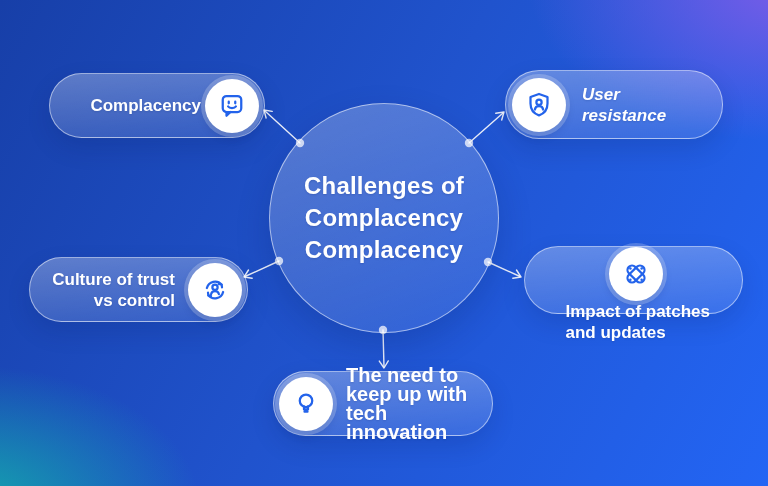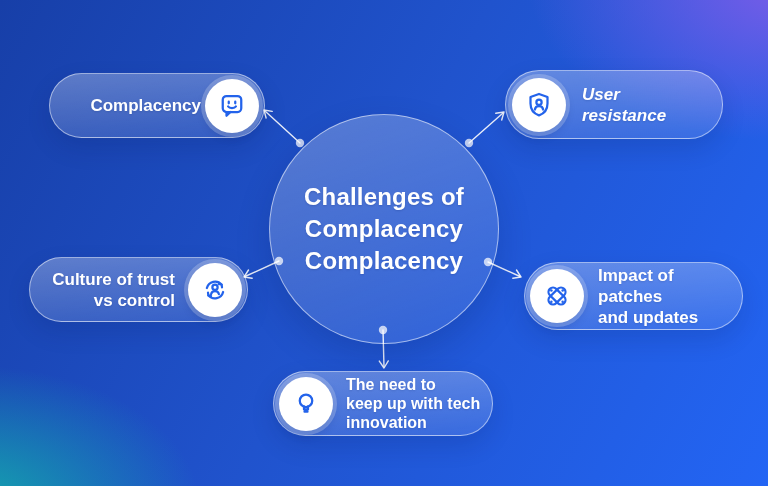--- a/index.html
+++ b/index.html
@@ -7,21 +7,21 @@
     width:768px;height:486px;overflow:hidden;position:relative;
     font-family:"Liberation Sans","DejaVu Sans",sans-serif;
     background:
       radial-gradient(55% 52% at 103% -3%, #7a5ce8 0%, rgba(122,92,232,0) 62%),
       radial-gradient(50% 48% at -4% 104%, #14a7ae 0%, rgba(20,167,174,0) 60%),
       linear-gradient(118deg, #173fa8 0%, #2053cd 48%, #2365f4 100%);
   }
   .stage{position:absolute;inset:0;}
   
   .central{
-    position:absolute;left:269px;top:114px;width:228px;height:228px;
+    position:absolute;left:269px;top:103px;width:228px;height:228px;
     border-radius:50%;
     background:linear-gradient(160deg, rgba(255,255,255,0.26), rgba(255,255,255,0.07));
     border:1.5px solid rgba(255,255,255,0.55);
     box-shadow:0 14px 34px rgba(8,24,80,0.18);
     display:flex;flex-direction:column;justify-content:center;align-items:center;
   }
   .central-title{
     color:#ffffff;font-size:24px;line-height:32px;font-weight:700;
     text-align:center;letter-spacing:0.2px;text-shadow:0 1px 2px rgba(10,30,90,0.18);
   }
@@ -45,26 +45,26 @@
   .icon-circle svg{display:block;}
   #pill-complacency{left:49px;top:73px;width:214px;height:63px;justify-content:flex-end;}
   #pill-complacency .pill-label{margin-right:4px;}
   #pill-complacency .icon-circle{margin-right:5px;}
   #pill-user-resistance{left:505px;top:70px;width:216px;height:67px;font-style:italic;}
   #pill-user-resistance .icon-circle{margin-left:6px;}
   #pill-user-resistance .pill-label{margin-left:16px;width:120px;}
   #pill-culture{left:29px;top:257px;width:217px;height:63px;justify-content:center;}
   #pill-culture .pill-label{text-align:right;margin-right:13px;width:150px;}
   #pill-culture .icon-circle{margin-right:5px;}
-  #pill-impact{left:524px;top:262px;width:217px;height:66px;}
+  #pill-impact{left:524px;top:246px;width:217px;height:66px;flex-direction:column;}
   #pill-impact .icon-circle{margin-left:5px;}
   #pill-impact .pill-label{margin-left:14px;width:150px;}
   #pill-innovation{left:273px;top:371px;width:218px;height:63px;}
   #pill-innovation .icon-circle{margin-left:5px;}
-  #pill-innovation .pill-label{margin-left:13px;width:142px;font-size:16px;line-height:19px;}
+  #pill-innovation .pill-label{margin-left:13px;width:142px;font-size:20px;line-height:19px;}
   .connector-layer{position:absolute;inset:0;pointer-events:none;}
 </style>
 </head>
 <body>
 
 <div class="stage">
 
   <svg class="connector-layer" width="768" height="486" viewBox="0 0 768 486">
     <g stroke="rgba(255,255,255,0.9)" stroke-width="1.4" fill="none" stroke-linecap="round" stroke-linejoin="round">
       <line x1="300" y1="143" x2="265" y2="111"></line>

